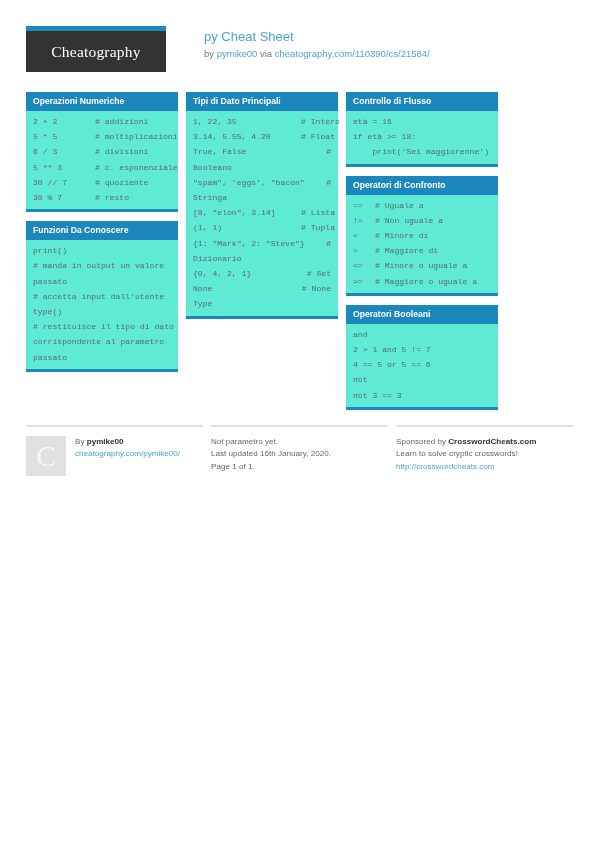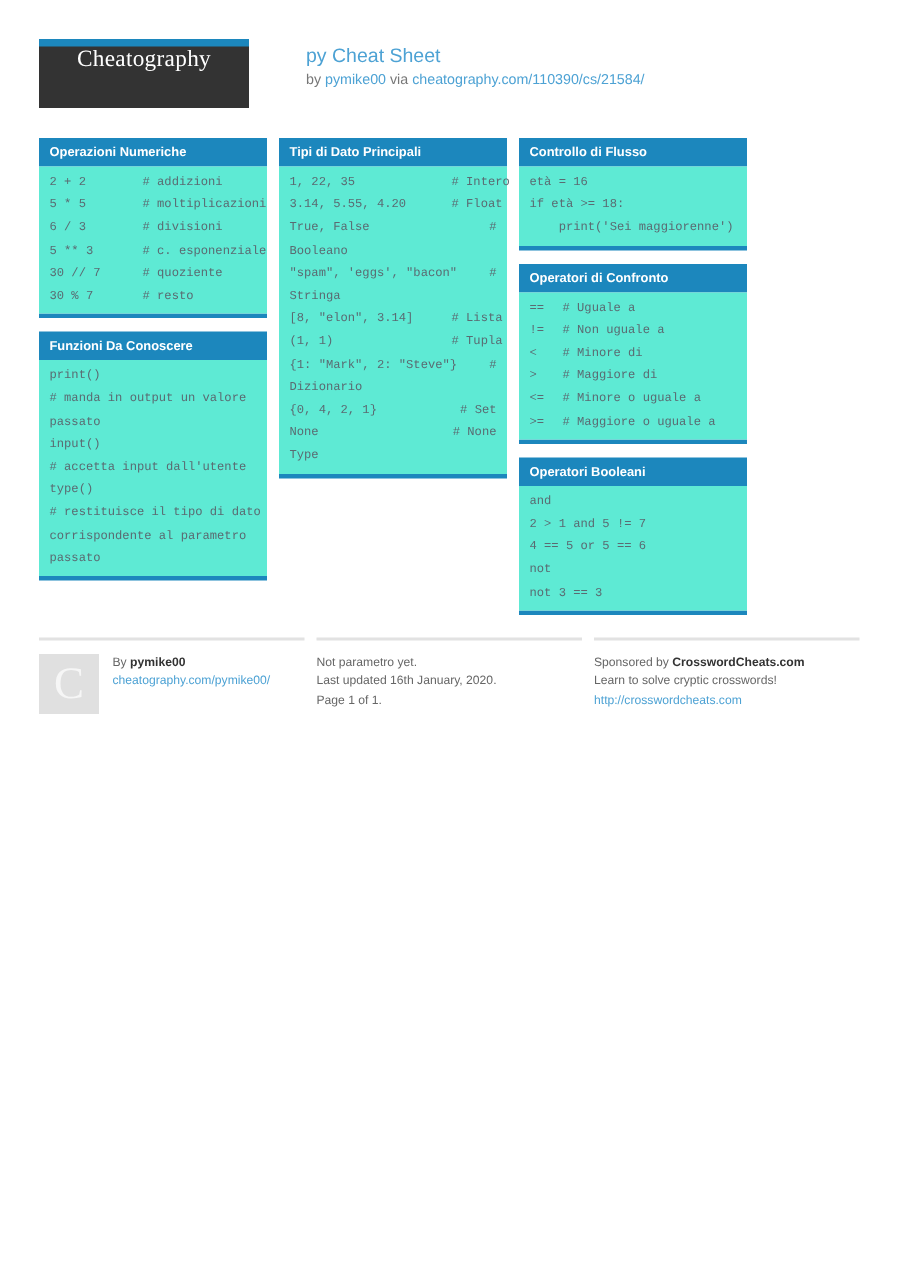--- a/index.html
+++ b/index.html
@@ -28,21 +28,21 @@
     align-items: flex-start;
     height: 50px;
   }
   .logo-box {
     width: 140px;
     height: 46px;
     background: #333333;
     border-top: 5px solid #1c87bd;
     box-sizing: border-box;
     display: flex;
-    align-items: flex-start;
+    align-items: center;
     justify-content: center;
   }
   .logo-text {
     font-family: "Liberation Serif", serif;
     color: #ffffff;
     font-size: 15.5px;
     letter-spacing: .2px;
   }
   .title-block {
     margin-left: 38px;
@@ -168,21 +168,20 @@
             <div class="row ops"><span class="cell-a">30 // 7</span><span class="cell-b"># quoziente</span></div>
             <div class="row ops"><span class="cell-a">30 % 7</span><span class="cell-b"># resto</span></div>
           </div>
         </div>
         <div class="block">
           <div class="block-title">Funzioni Da Conoscere</div>
           <div class="block-body">
             <div class="row single"><span class="cell-a">print()</span></div>
             <div class="row single"><span class="cell-a"># manda in output un valore</span></div>
             <div class="row single"><span class="cell-a">passato</span></div>
-            <div class="row single"><span class="cell-a">input()</span></div>
             <div class="row single"><span class="cell-a"># accetta input dall'utente</span></div>
             <div class="row single"><span class="cell-a">type()</span></div>
             <div class="row single"><span class="cell-a"># restituisce il tipo di dato</span></div>
             <div class="row single"><span class="cell-a">corrispondente al parametro</span></div>
             <div class="row single"><span class="cell-a">passato</span></div>
           </div>
         </div>
       </div>
       <div class="col">
         <div class="block">

